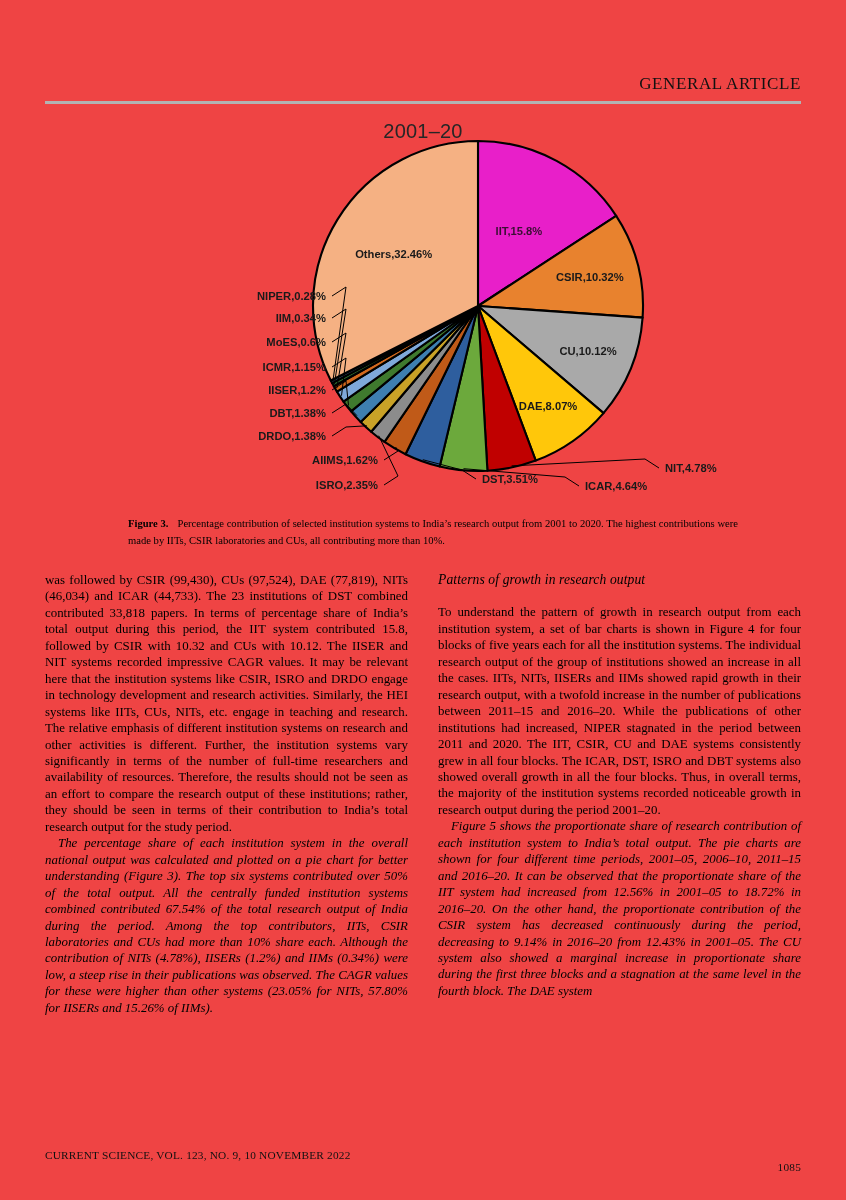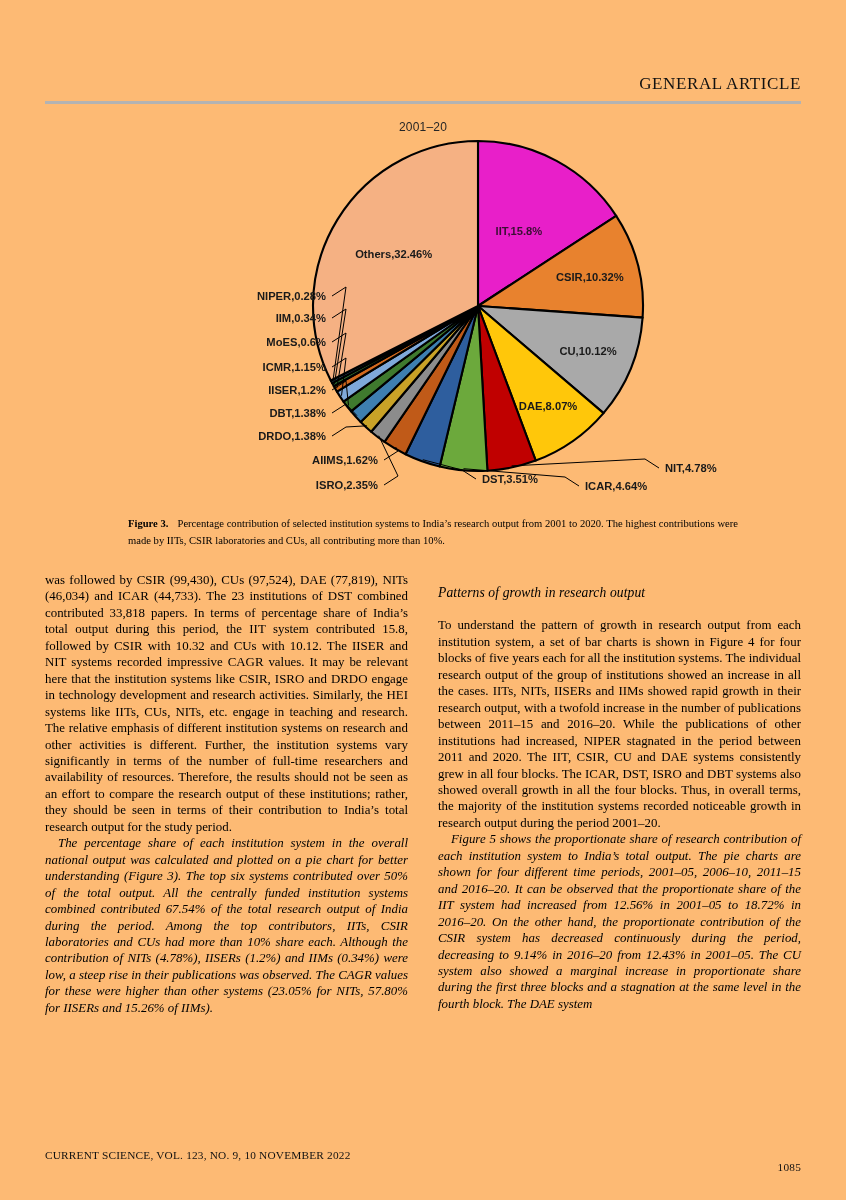--- a/index.html
+++ b/index.html
@@ -13,21 +13,21 @@
     position: relative;
     font-family: "Liberation Serif", serif;
     color: #000000;
     overflow: hidden;
   }
   .page {
     position: absolute;
     left: 0; top: 0;
     width: 846px;
     height: 1200px;
-    background: #fdba74;
+    background: #ef4444;
   }
 
   
   .running-head {
     position: absolute;
     left: 45px;
     top: 74px;
     width: 756px;
     text-align: right;
     font-family: "Liberation Serif", serif;
@@ -52,21 +52,21 @@
     width: 756px;
     height: 425px;
   }
   .chart-title {
     position: absolute;
     left: 0;
     top: 14px;
     width: 756px;
     text-align: center;
     font-family: "Liberation Sans", sans-serif;
-    font-size: 12px;
+    font-size: 20px;
     color: #262626;
     letter-spacing: 0.2px;
   }
   .pie-wrap {
     position: absolute;
     left: 0;
     top: 0;
     width: 756px;
     height: 420px;
   }
@@ -107,21 +107,21 @@
     width: 363px;
     font-family: "Liberation Serif", serif;
     font-size: 12.9px;
     line-height: 16.45px;
     text-align: justify;
     text-justify: inter-word;
     color: #000;
     hyphens: none;
   }
   .col.left { left: 45px; }
-  .col.right { left: 438px; margin-top: 13px; }
+  .col.right { left: 438px; }
 
   .col p { margin: 0; }
   .col p.indent { text-indent: 13px; font-style: italic; }
   .subhead {
     margin: 0 0 16px 0;
     font-family: "Liberation Serif", serif;
     font-style: italic;
     font-size: 13.6px;
     font-weight: normal;
     letter-spacing: 0.1px;

